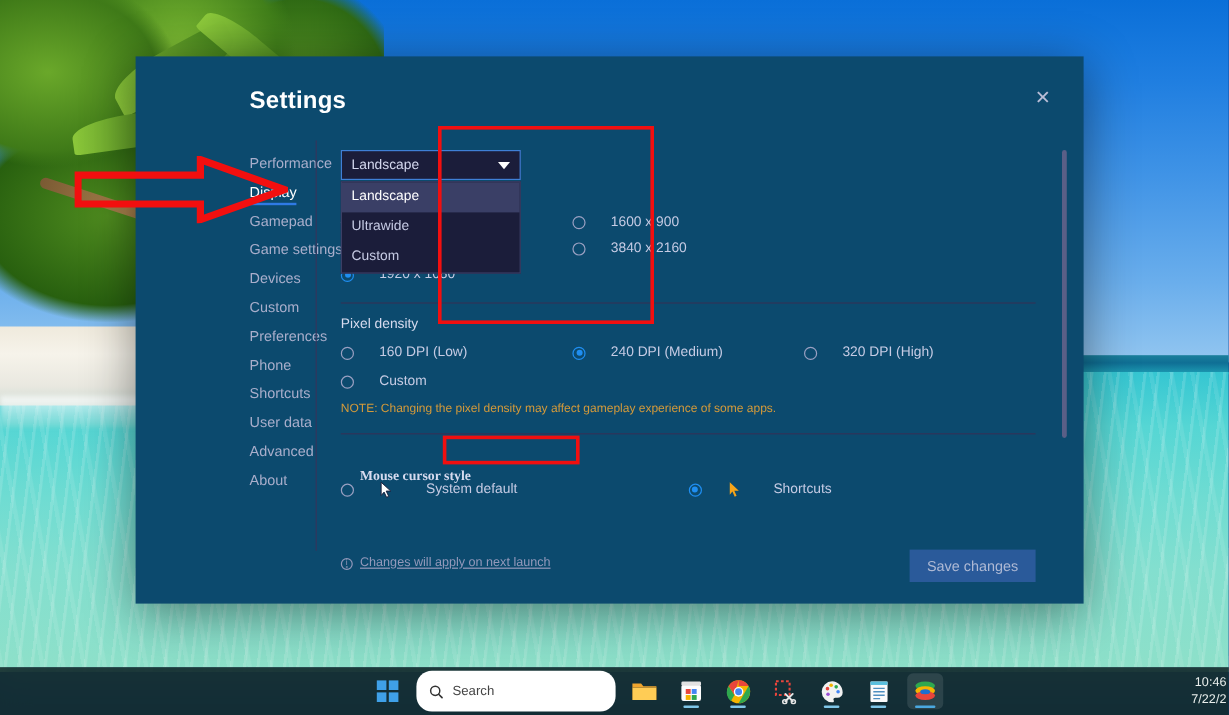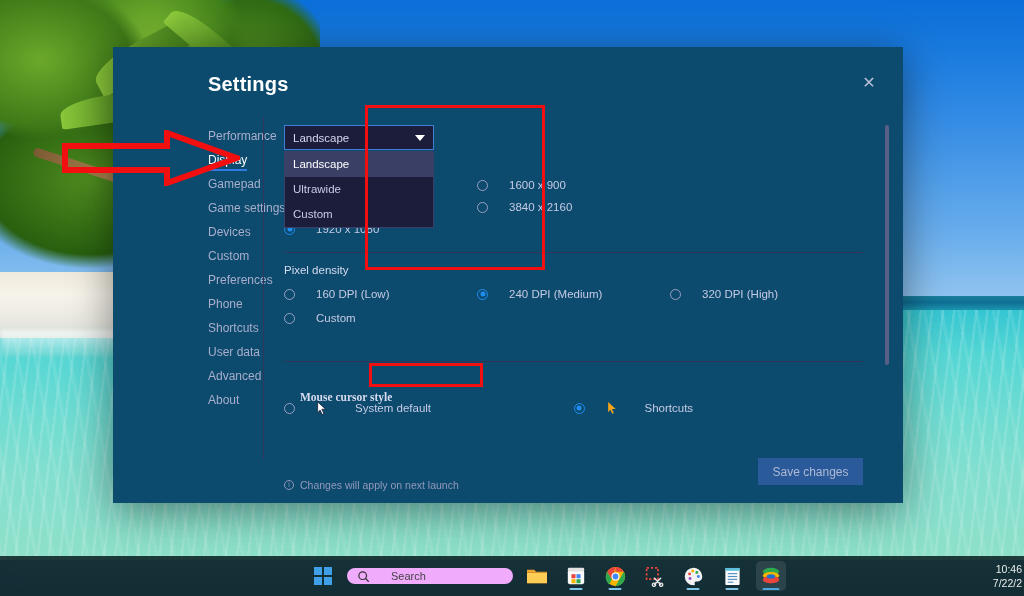--- a/index.html
+++ b/index.html
@@ -69,22 +69,22 @@
     position:absolute; left:0; bottom:0; width:1024px; height:40px;
     background:rgba(21,43,41,.88);
     backdrop-filter:blur(12px);
     display:flex; align-items:center;
   }
   .tb-center { position:absolute; left:308px; display:flex; align-items:center; gap:9px; }
   .tb-btn { width:30px; height:30px; border-radius:5px; display:flex; align-items:center; justify-content:center; position:relative; }
   .win-logo { display:grid; grid-template-columns:8px 8px; grid-template-rows:8px 8px; gap:2px; }
   .win-logo i { background:#3fa0e8; display:block; }
   .searchbox {
-    width:166px; height:16px; border-radius:13px; background:#f0abfc;
-    display:flex; align-items:center; gap:21px; padding:0 10px;
+    width:166px; height:34px; border-radius:13px; background:#ffffff;
+    display:flex; align-items:center; gap:7px; padding:0 10px;
     color:#444; font-size:11px;
   }
   .tb-underline {
     position:absolute; bottom:1px; left:50%; transform:translateX(-50%);
     width:13px; height:2.5px; border-radius:2px; background:#7fc6e8;
   }
   .clock {
     position:absolute; right:2px; top:50%; transform:translateY(-50%);
     color:#e9eeec; font-size:10.5px; line-height:14px; text-align:right;
   }
@@ -170,22 +170,22 @@
   .hdivider { height:1px; background:#313459; }
 
   .note { font-size:10px; color:#d49a3a; }
 
   .cursor-arrow { width:12px; height:14px; flex:0 0 auto; }
 
   .footer {
     position:absolute; left:0; right:0; bottom:0; height:84px;
   }
   .footer-note {
-    position:absolute; left:20px; bottom:12px; font-size:10.5px; color:#9499bb;
-    display:flex; align-items:center; gap:6px;
+    position:absolute; left:20px; bottom:28px; font-size:10.5px; color:#9499bb;
+    display:flex; align-items:flex-end; gap:6px;text-decoration:underline;
   }
   .info-ring {
     width:10px; height:10px; border-radius:50%;
     border:1px solid #9499bb; font-size:7px; line-height:8px;
     text-align:center; color:#9499bb;
   }
   .save-btn {
     position:absolute; right:40px; bottom:18px;
     width:105px; height:27px; background:#2a5a9a;
     color:#aeb9d4; font-size:12px; display:flex;
@@ -407,20 +407,21 @@
         <div class="radio-row">
           <span class="radio"></span>
           <span>320 DPI (High)</span>
         </div>
         <div class="radio-row">
           <span class="radio"></span>
           <span>Custom</span>
         </div>
       </div>
 
+      <div class="note" style="position:absolute;left:20px;top:222px;">NOTE: Changing the pixel density may affect gameplay experience of some apps.</div>
 
       <div class="hdivider" style="position:absolute;left:20px;right:40px;top:248px;"></div>
 
       <div class="section-label em" style="position:absolute;left:20px;top:262px;margin:16px;font-family:Liberation Serif, serif;">Mouse cursor style</div>
 
       <div style="position:absolute;left:20px;right:40px;top:288px;display:grid;grid-template-columns:1fr 1fr;">
         <div class="radio-row">
           <span class="radio"></span>
           <svg class="cursor-arrow" viewBox="0 0 12 16">
             <path d="M1 1l9.2 8.4H5.8l2.4 5-2 1-2.4-5L1 13.6z" fill="#ffffff" stroke="#1b1d3a" stroke-width=".9"></path>

